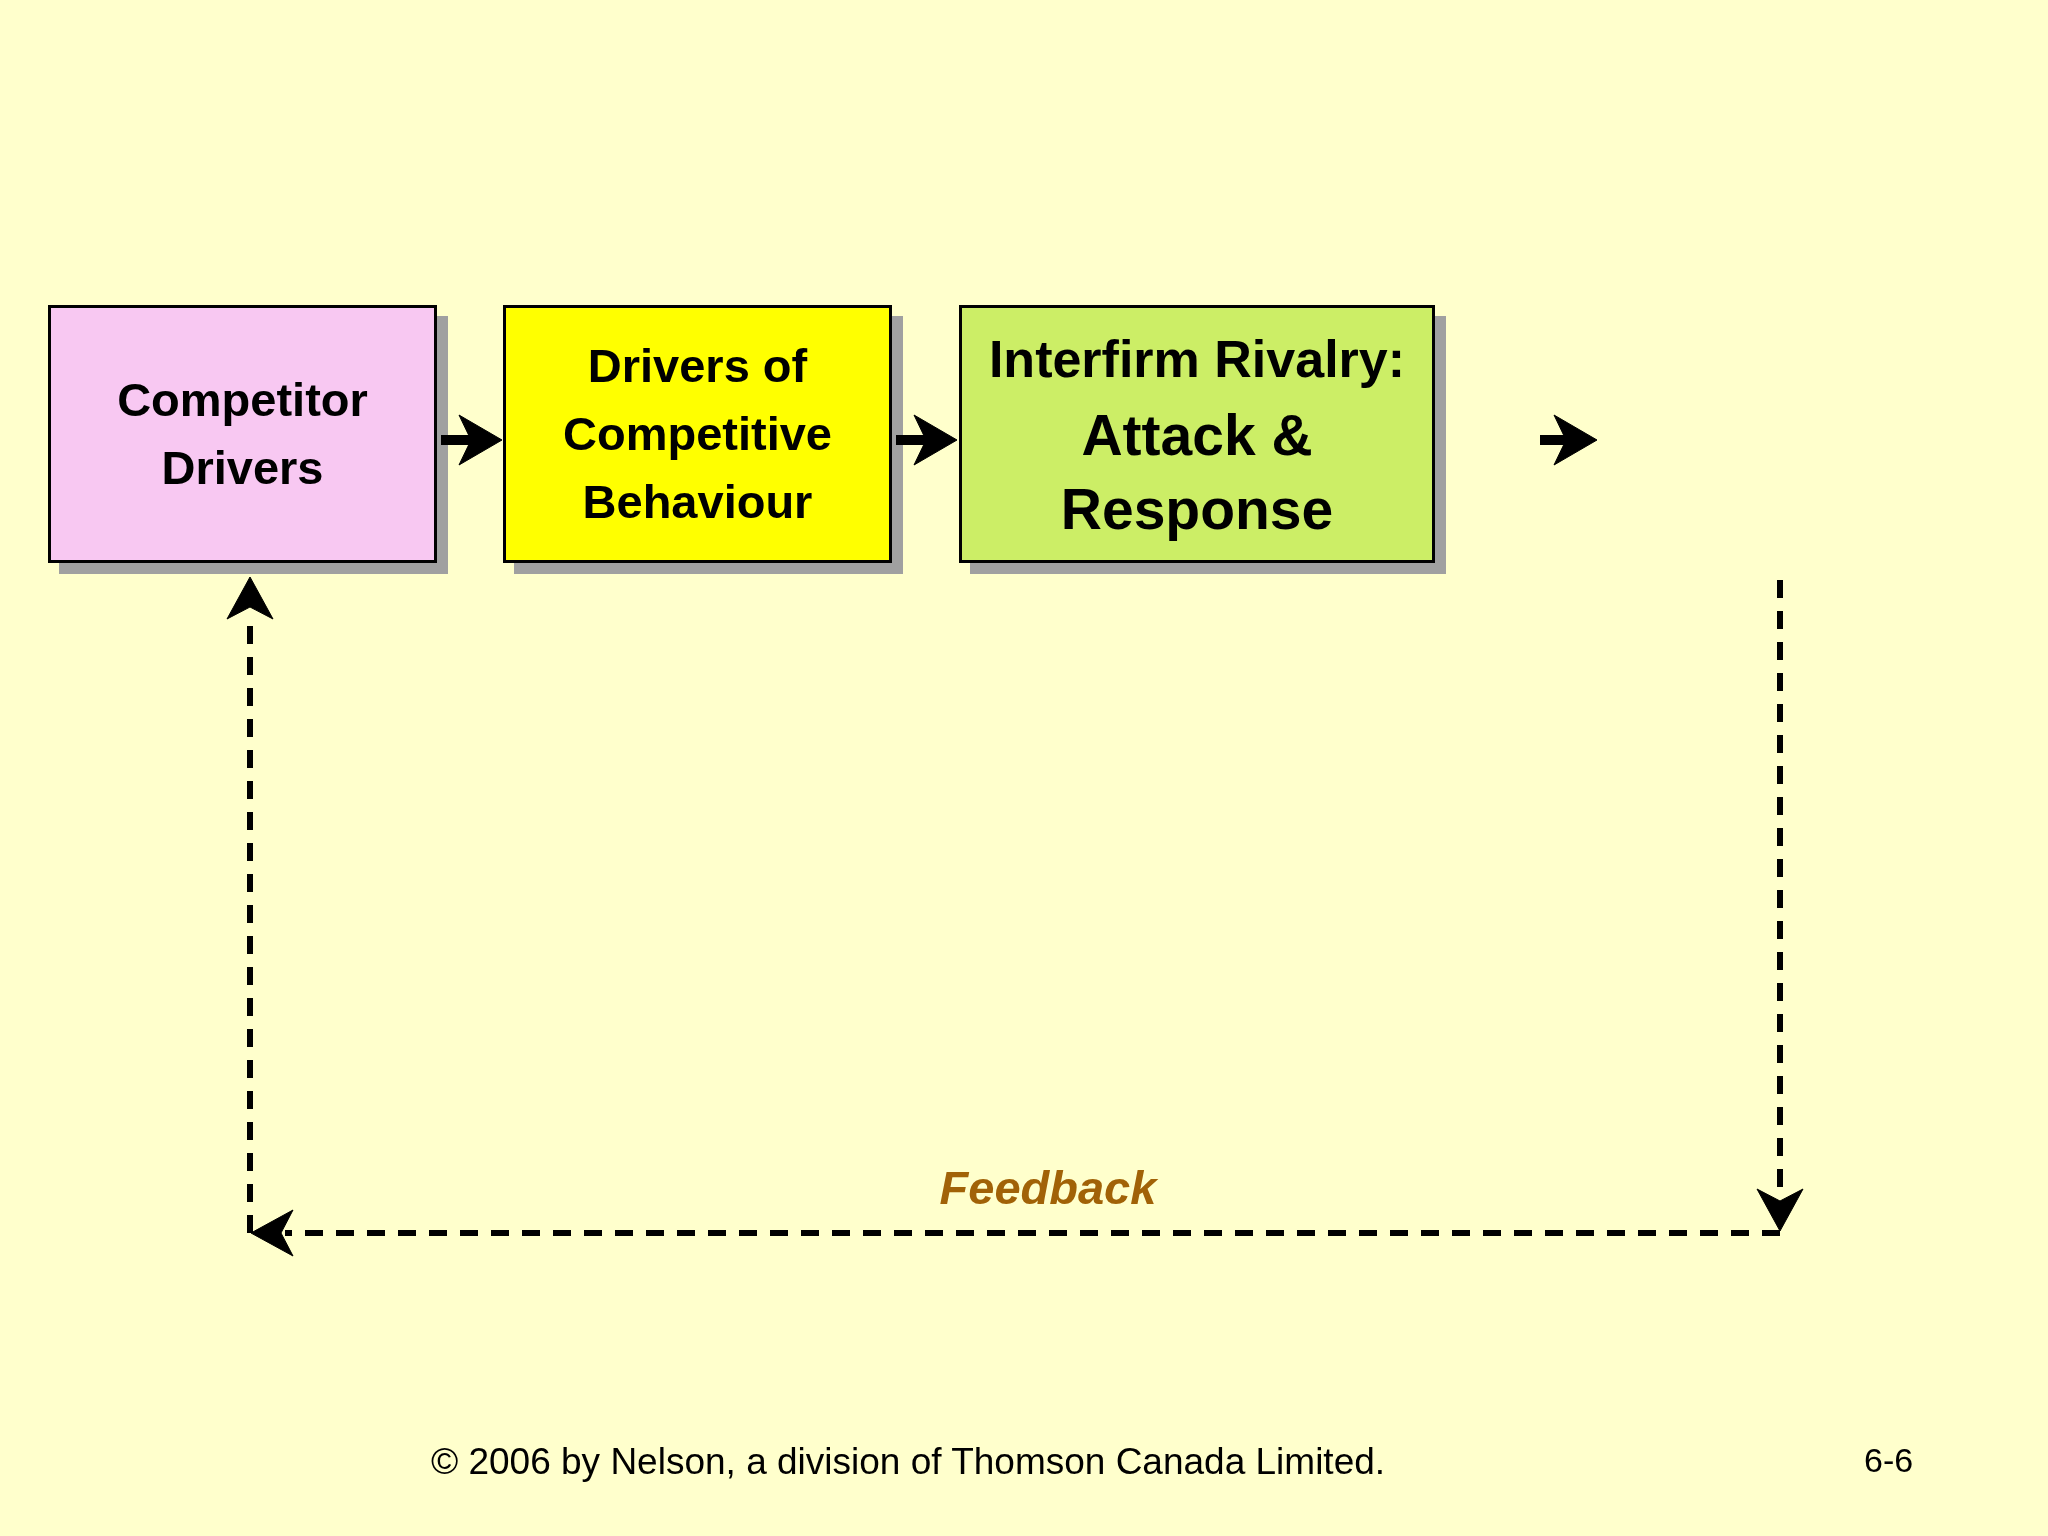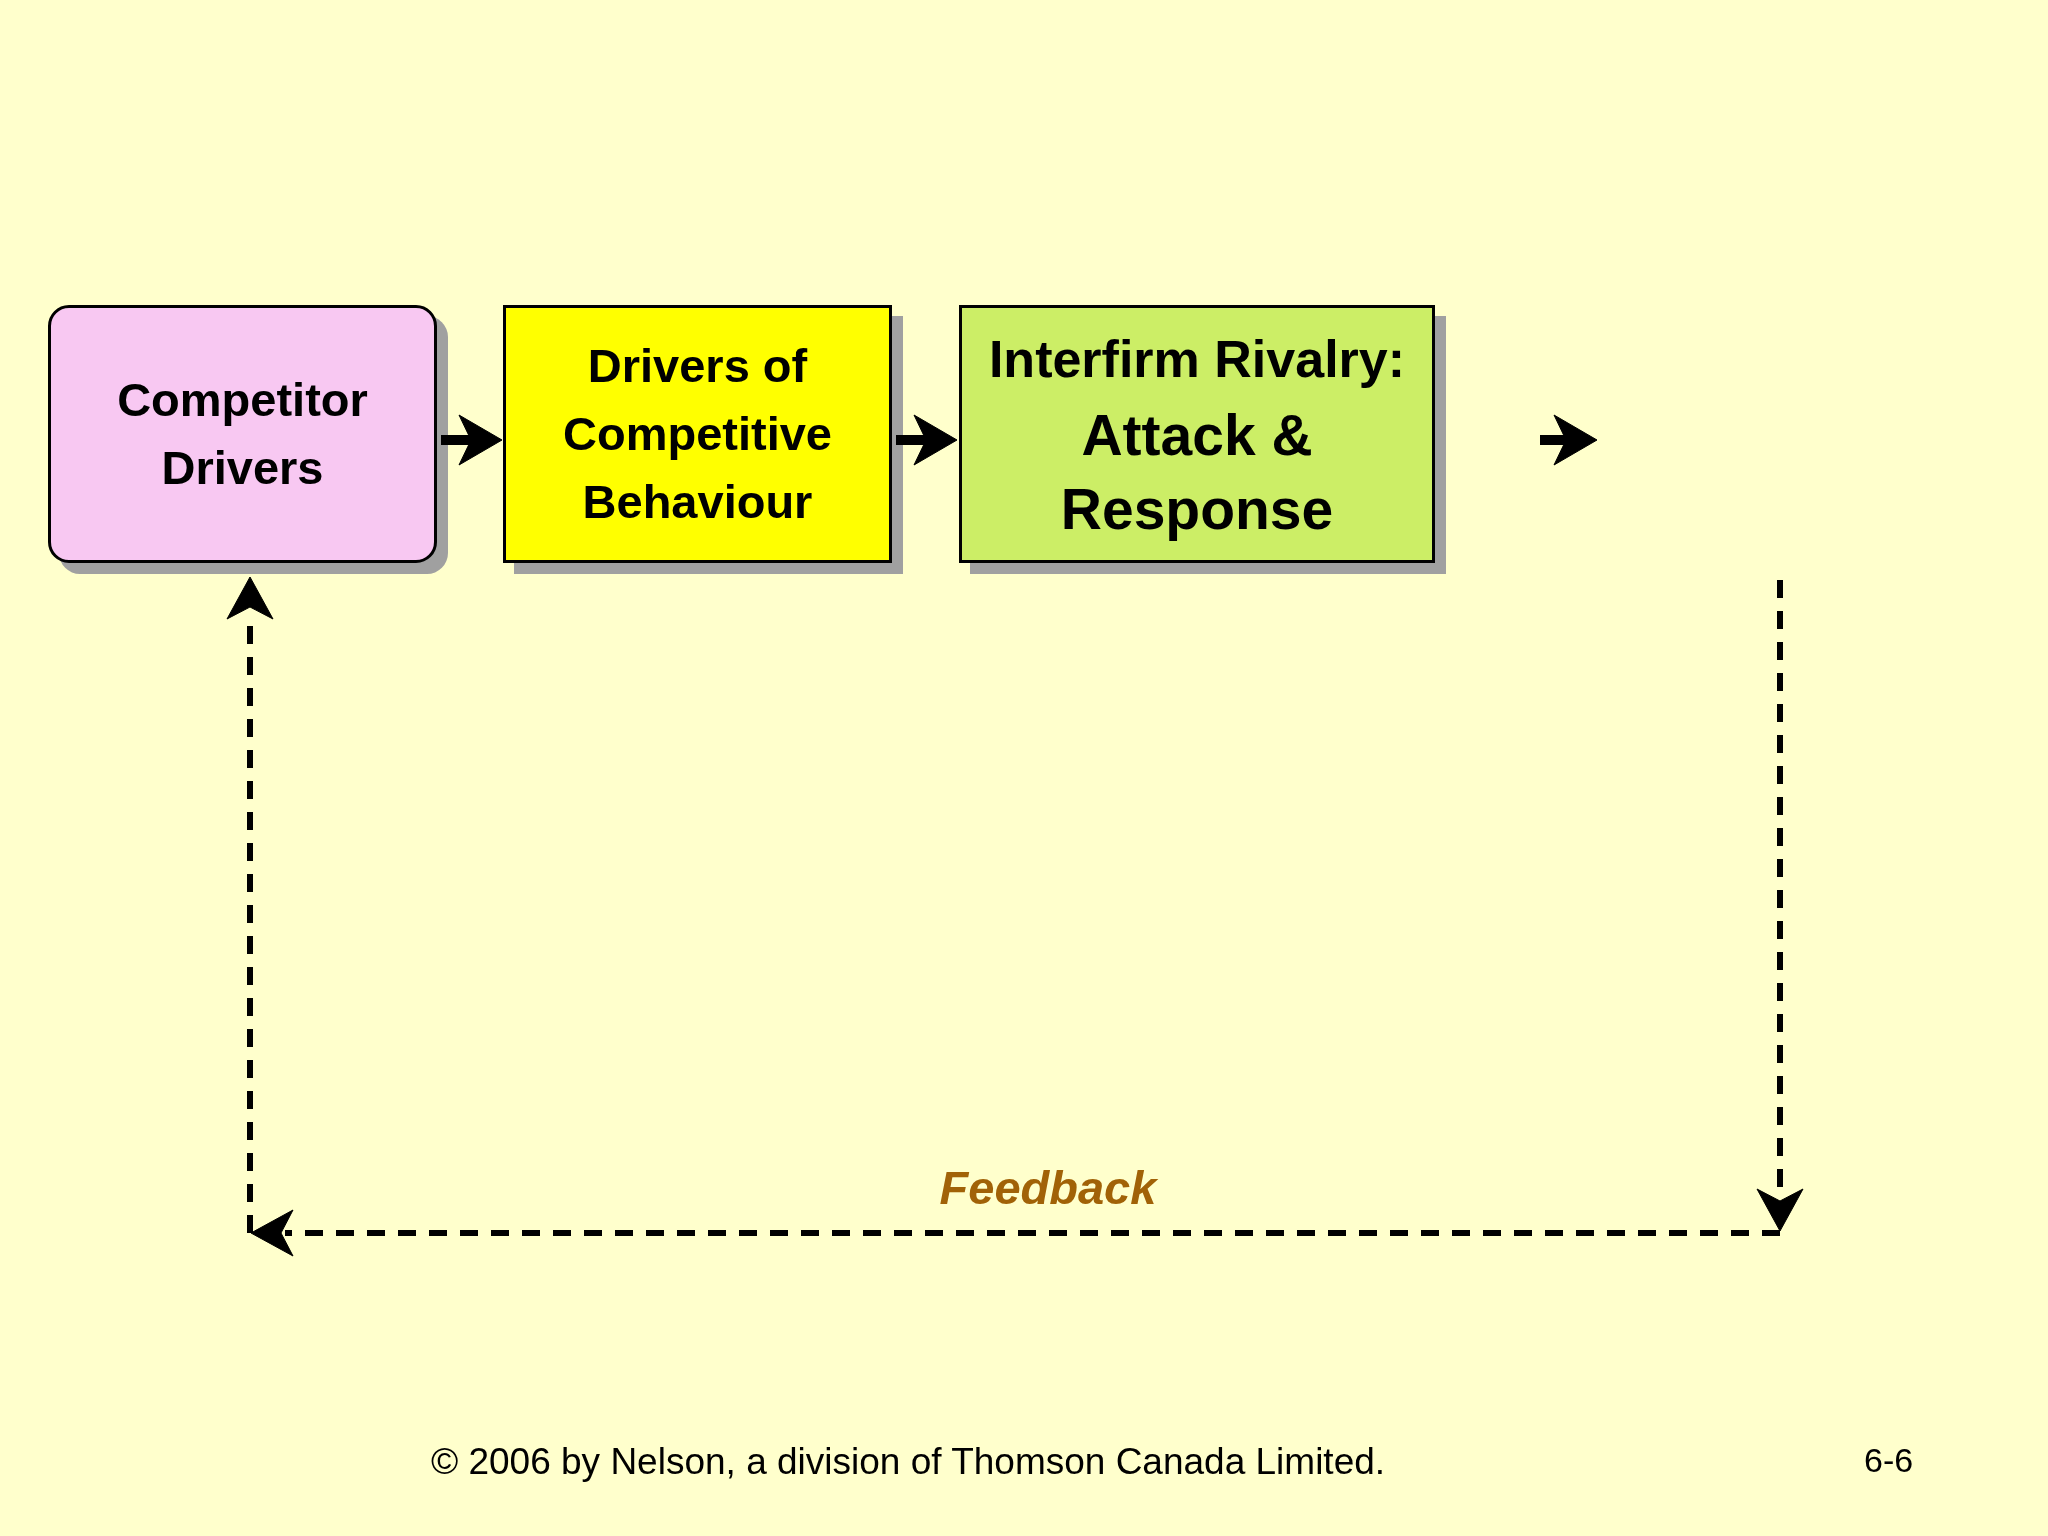--- a/index.html
+++ b/index.html
@@ -32,21 +32,21 @@
     box-shadow: 11px 11px 0 #A0A0A0;
     display: flex;
     flex-direction: column;
     align-items: center;
     justify-content: center;
     text-align: center;
     font-weight: bold;
     color: #000;
   }
   .box .bl { line-height: 1.45; }
-  .box-1 { left: 48px;  width: 389px; background: #F8C8F2; font-size: 47px; border-radius: 21px; }
+  .box-1 { left: 48px;  width: 389px; background: #F8C8F2; font-size: 47px; }
   .box-2 { left: 503px; width: 389px; background: #FFFF00; font-size: 47px; }
   .box-3 { left: 959px; width: 476px; background: #CCEE66; font-size: 52px; }
   .box-3 .bl-sub { font-size: 57px; line-height: 1.3; }
   .box-4 { left: 1598px; width: 390px; background: #F7DBA2; font-size: 47px; }
   .svg-overlay {
     position: absolute;
     left: 0; top: 0;
     width: 2048px; height: 1536px;
     pointer-events: none;
   }

